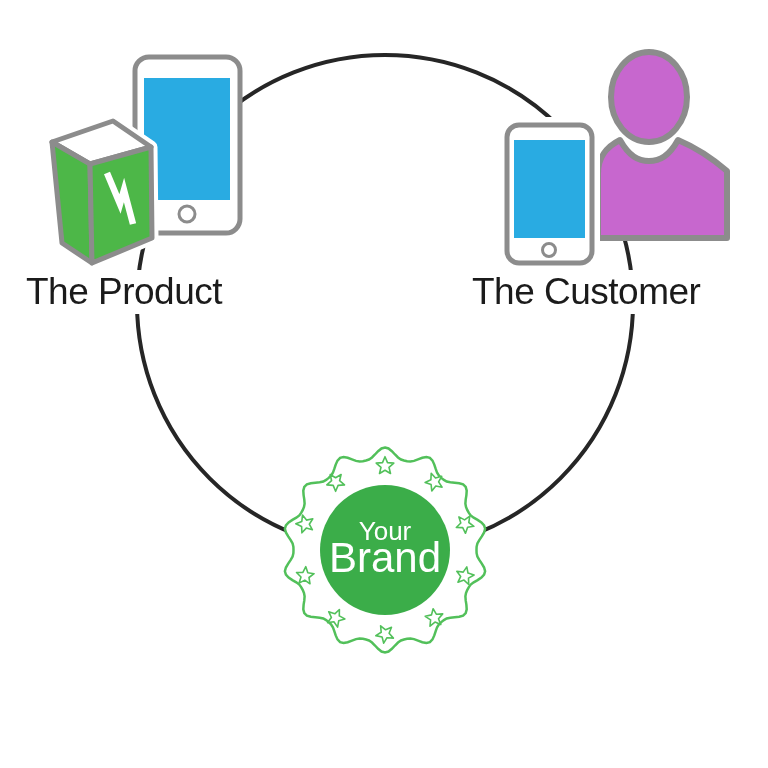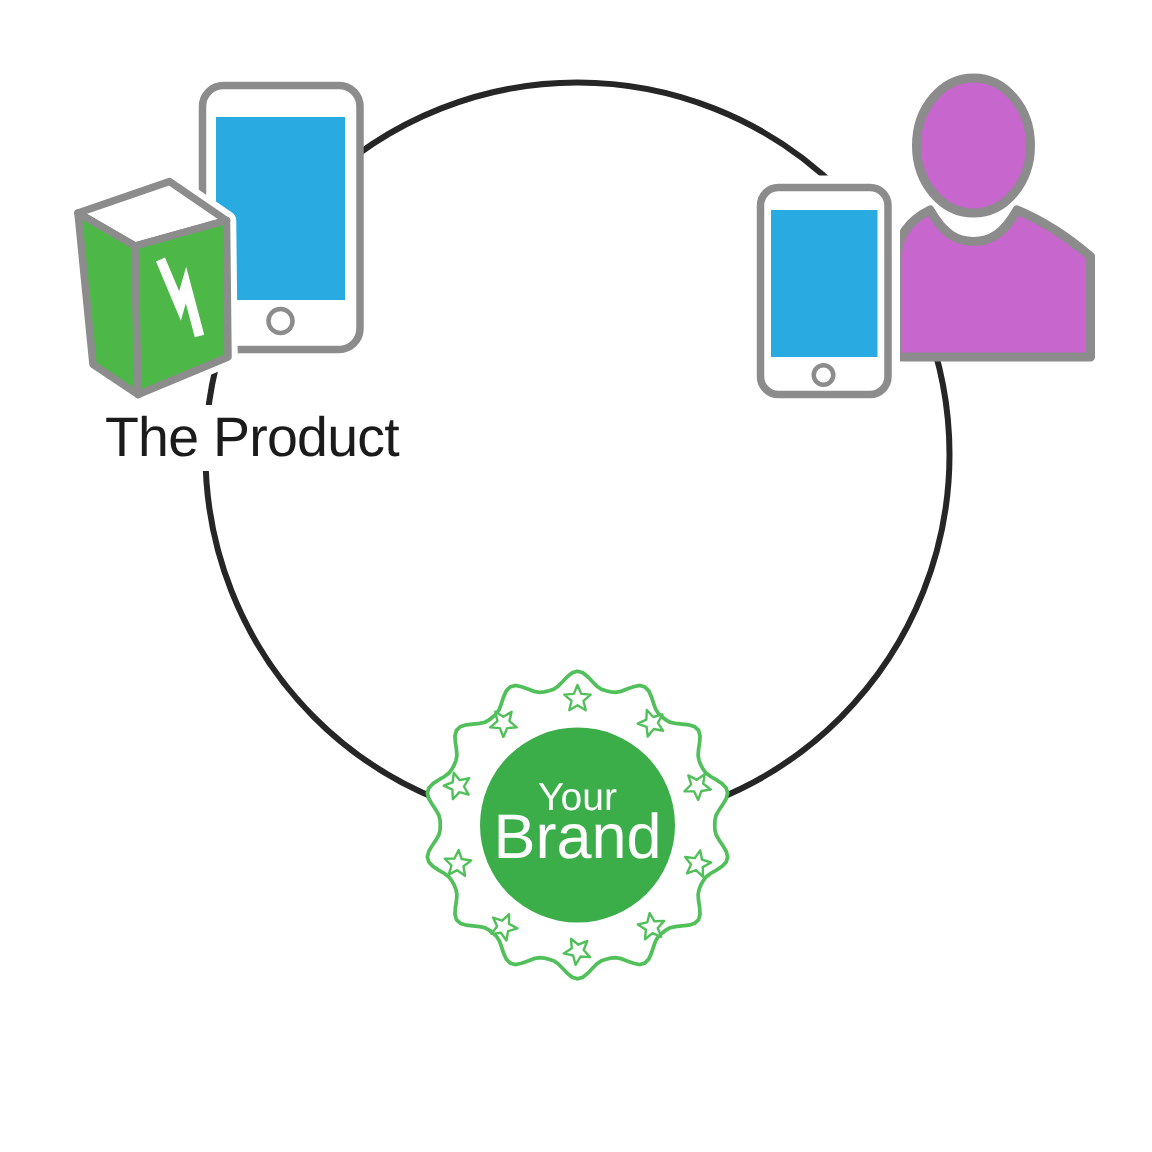--- a/index.html
+++ b/index.html
@@ -47,21 +47,21 @@
   .badge-line1{font-size:26px;fill:#fff;text-anchor:middle;font-family:"Liberation Sans",sans-serif;}
   .badge-line2{font-size:42px;fill:#fff;text-anchor:middle;font-family:"Liberation Sans",sans-serif;}
 
   
   .node-label{
     position:absolute;
     background:var(--c-bg,#fff);
     color:var(--c-text,#1B1B1B);
     font-size:37px;line-height:44px;
     letter-spacing:-0.5px;
-    text-align:right;
+    text-align:left;
     white-space:nowrap;
   }
   .product-label{left:26px;top:270px;width:240px;}
   .customer-label{left:472px;top:270px;width:285px;}
   .brand-label{left:286px;top:664px;width:200px;}
 </style>
 </head>
 <body>
 
 <div class="canvas">
@@ -109,14 +109,15 @@
         <path d="M-79.2 16.7L-77.2 22.7L-70.9 23.7L-76.0 27.5L-75.0 33.8L-80.2 30.1L-85.9 33.1L-84.0 27.0L-88.5 22.5L-82.1 22.4Z" class="badge-star"></path>
         <path d="M-72.2 -31.2L-75.7 -25.8L-72.6 -20.2L-78.7 -21.9L-83.1 -17.2L-83.4 -23.6L-89.2 -26.3L-83.2 -28.5L-82.5 -34.9L-78.5 -29.9Z" class="badge-star"></path>
         <path d="M-40.5 -65.1L-46.9 -64.6L-49.4 -58.7L-51.8 -64.6L-58.2 -65.1L-53.4 -69.3L-54.8 -75.5L-49.4 -72.2L-43.9 -75.5L-45.4 -69.3Z" class="badge-star"></path>
       </g>
     <circle class="badge-circle" cx="0" cy="0" r="65"></circle>
     <text class="badge-line1" x="0" y="-10">Your</text>
     <text class="badge-line2" x="0" y="22">Brand</text>
   </svg>
 
   <div class="node-label product-label">The Product</div>
+  <div class="node-label customer-label">The Customer</div>
 
 </div>
 
 </body></html>

